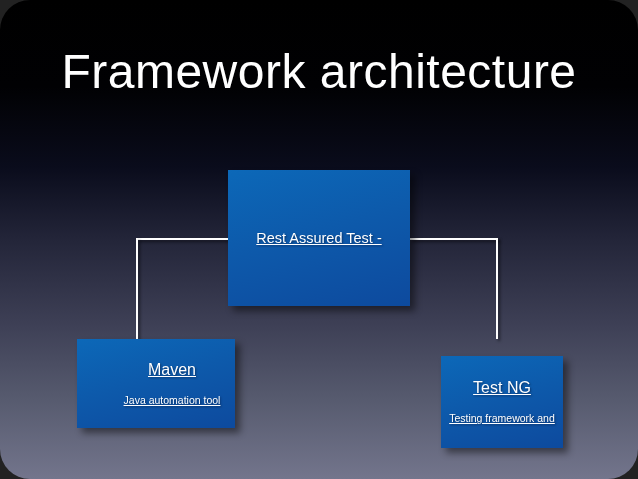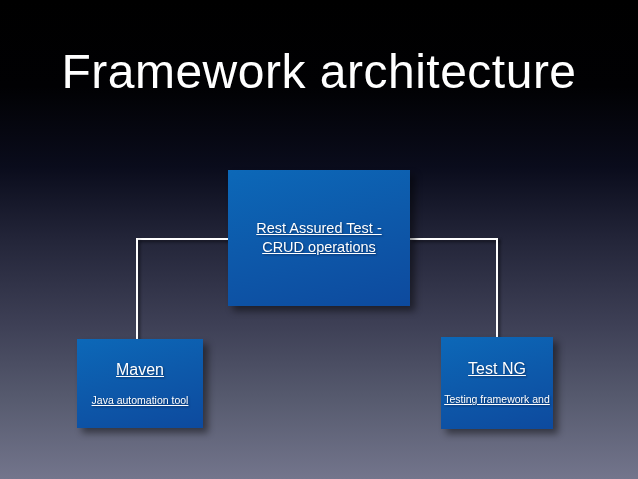--- a/index.html
+++ b/index.html
@@ -14,20 +14,21 @@
     overflow: hidden;
     font-family: "Liberation Sans", sans-serif;
     background: linear-gradient(to bottom,
       #000000 0%,
       #010103 18%,
       #0a0c1c 35%,
       #232539 50%,
       #3e4056 68%,
       #565a6e 83%,
       #73758c 100%);
+    border-radius: 30px;
   }
   .slide-title {
     position: absolute;
     top: 44px;
     left: 0;
     right: 0;
     text-align: center;
     color: #ffffff;
     font-size: 48px;
     font-weight: 400;
@@ -55,25 +56,26 @@
     font-size: 14.5px;
     line-height: 19px;
   }
   .node-small {
     width: 126px;
     height: 89px;
   }
   .node-maven {
     left: 77px;
     top: 339px;
+    padding-left: 32px;
   }
   .node-testng {
     left: 441px;
-    top: 337px;
-    width: 112px;
+    top: 356px;
+    width: 122px;
     height: 92px;
   }
   .node-small .node-title {
     font-size: 16px;
     line-height: 18px;
   }
   .node-small .node-subtitle {
     margin-top: 14px;
     font-size: 10.5px;
     line-height: 14px;
@@ -101,21 +103,20 @@
 
   <div class="slide-title">Framework architecture</div>
 
   <div class="connector conn-h" id="conn-left-h"></div>
   <div class="connector conn-v" id="conn-left-v"></div>
   <div class="connector conn-h" id="conn-right-h"></div>
   <div class="connector conn-v" id="conn-right-v"></div>
 
   <div class="node node-main">
     <div>Rest Assured Test -</div>
-    <div>CRUD operations</div>
   </div>
 
   <div class="node node-small node-maven">
     <div class="node-title">Maven</div>
     <div class="node-subtitle">Java automation tool</div>
   </div>
 
   <div class="node node-small node-testng">
     <div class="node-title">Test NG</div>
     <div class="node-subtitle">

